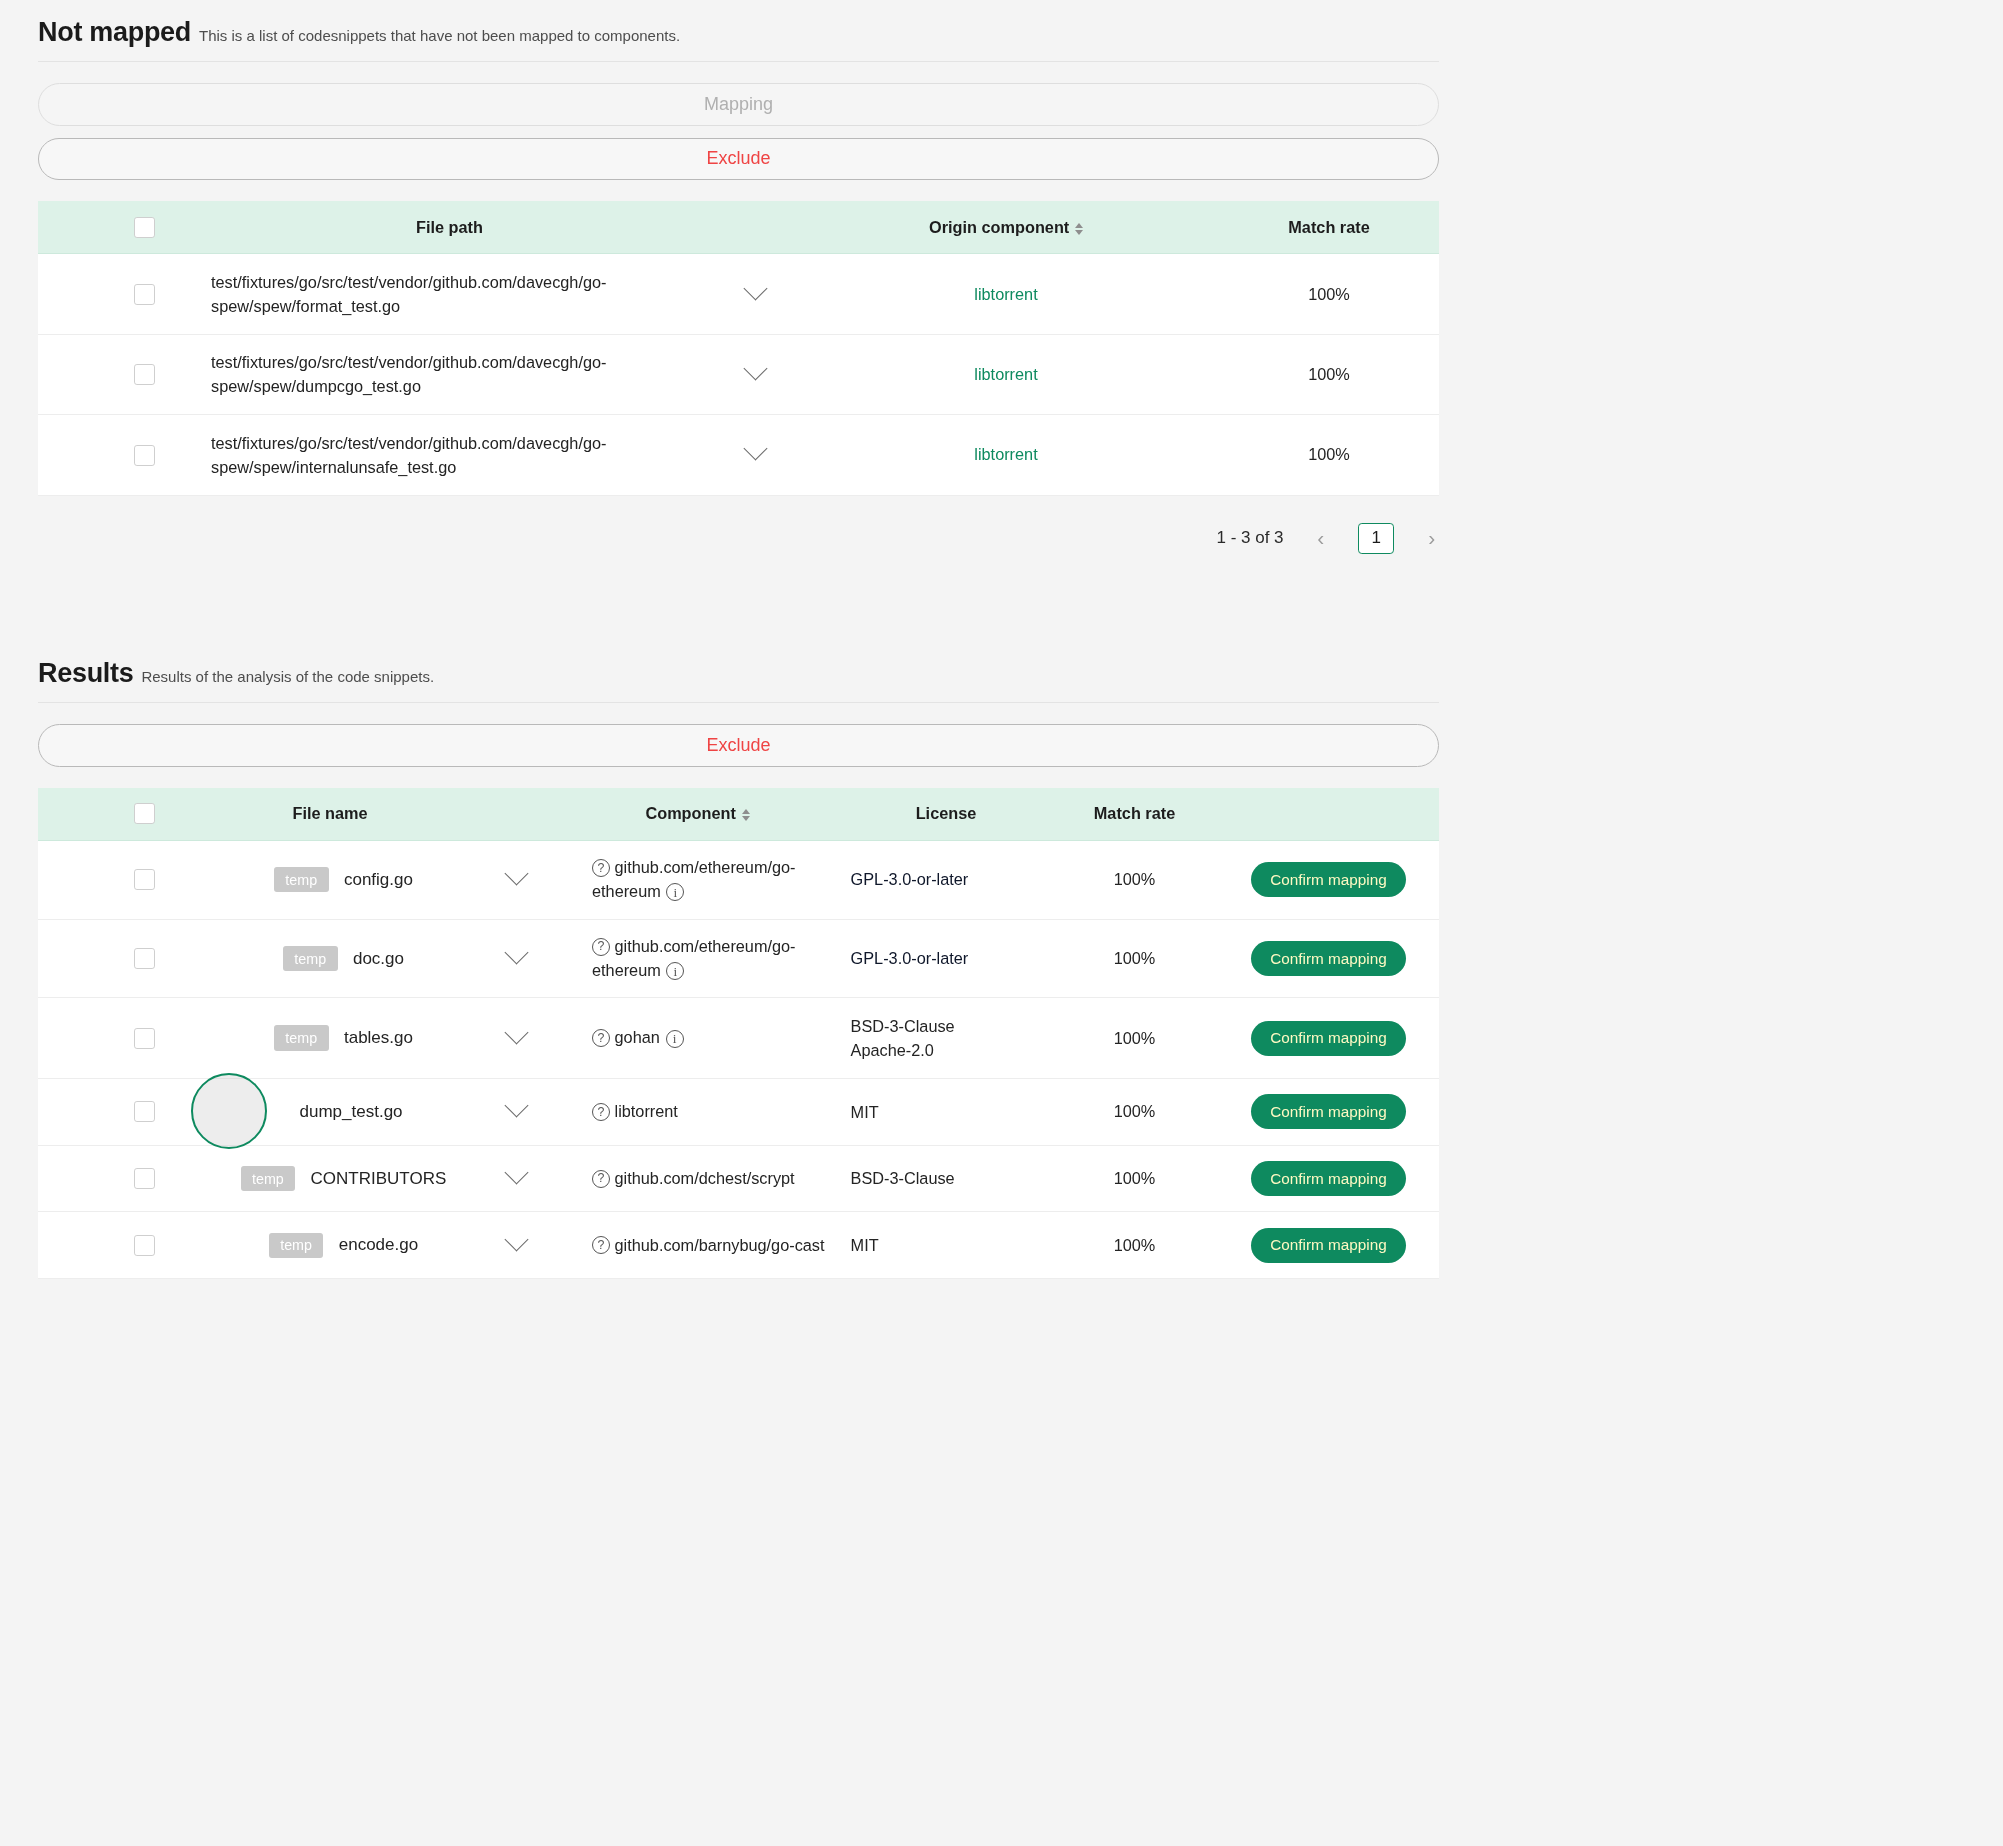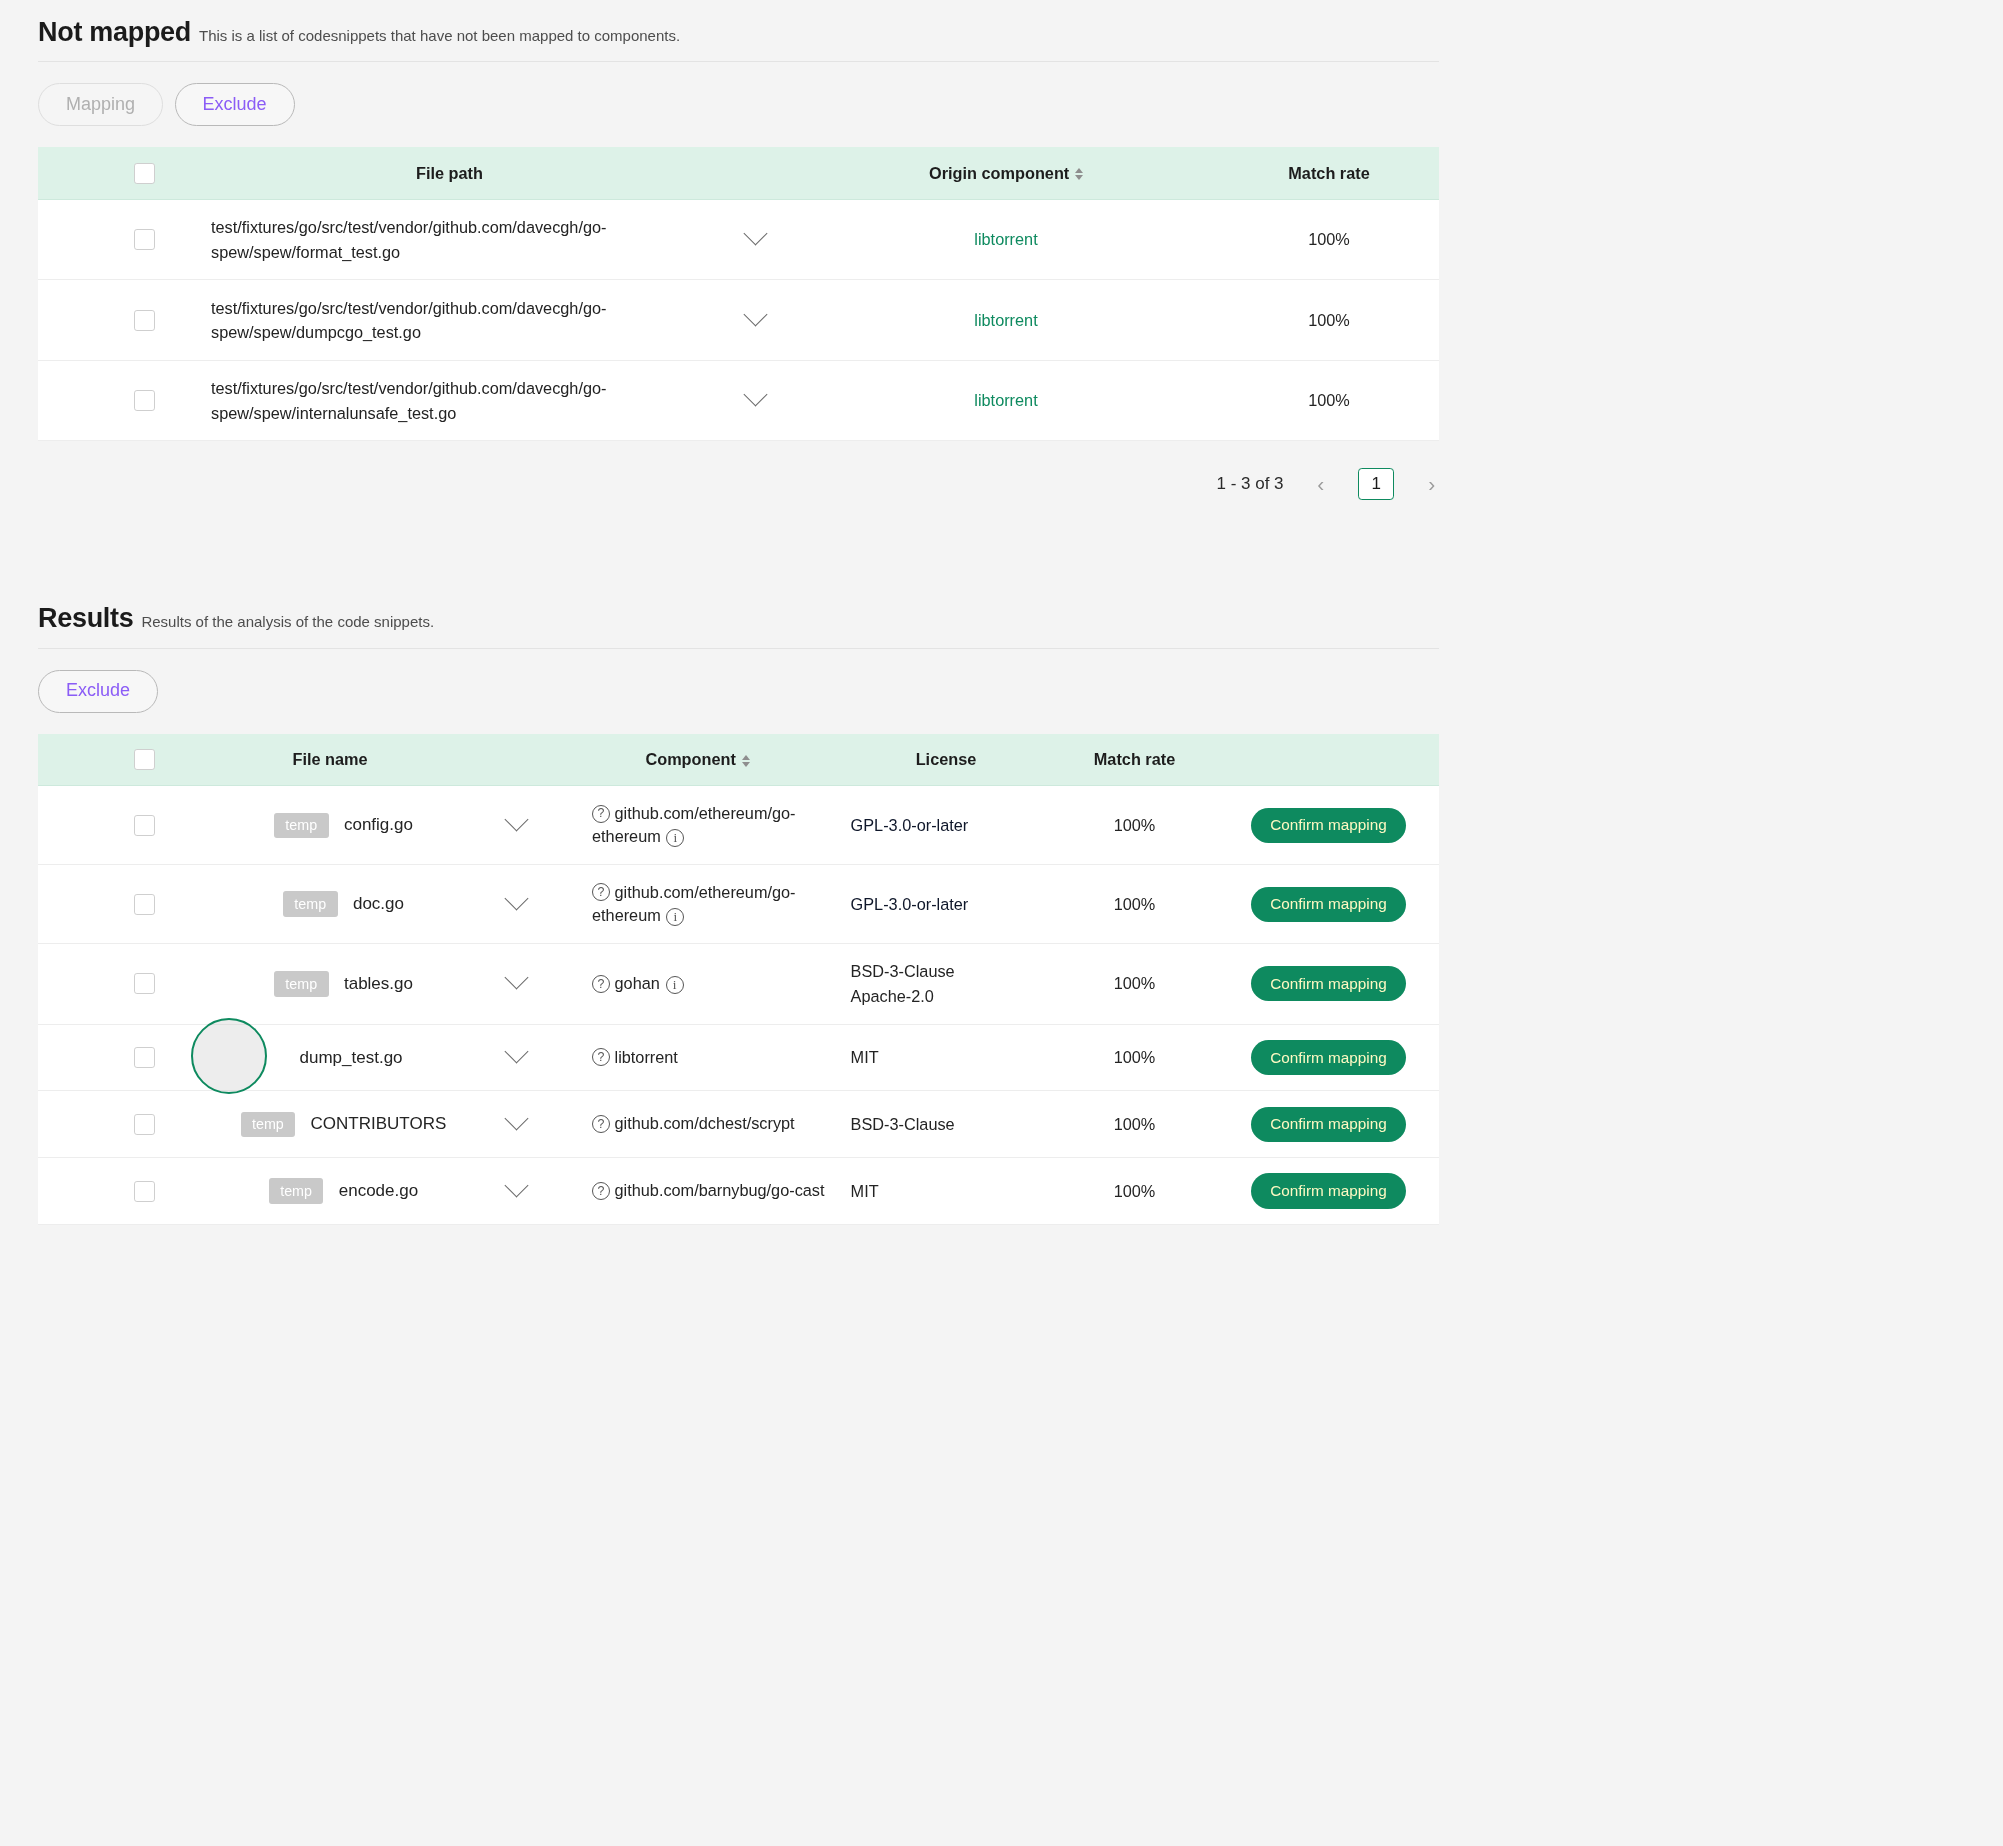--- a/index.html
+++ b/index.html
@@ -13,28 +13,28 @@
   body { padding: 0 0 19px 0; }
 
   .section { padding: 0 38px; }
 
   .sec-head { padding: 17px 0 0 0; display: flex; align-items: baseline; gap: 8px; }
   .sec-title { font-size: 27px; font-weight: bold; letter-spacing: -0.3px; color: #1b1b1b; }
   .sec-desc { font-size: 15px; color: #4d4d4d; }
 
   .hr { height: 1px; background: #e3e3e3; margin: 13.4px 0 0 0; }
 
-  .btn-row { display: flex; gap: 11.5px; padding: 21px 0 21px 0; }
+  .btn-row { display: flex; gap: 11.5px; padding: 21px 0 21px 0; flex-direction: column; }
   .pill {
     border-radius: 955px;
     border: 1.4px solid #b9b9b9;
     background: #f7f7f7;
     padding: 10.5px 27px;
     font-size: 18px;
-    color: #8b5cf6;
+    color: #ef4444;
     cursor: pointer;
     line-height: 1.1;
   }
   .pill.disabled { color: #b0b0b0; border-color: #dedede; background: #f5f5f5; cursor: default; }
 
   table { width: 100%; border-collapse: collapse; background: #fff; table-layout: fixed; }
   thead th {
     background: #ddf2e8;
     font-size: 16.3px;
     font-weight: bold;

